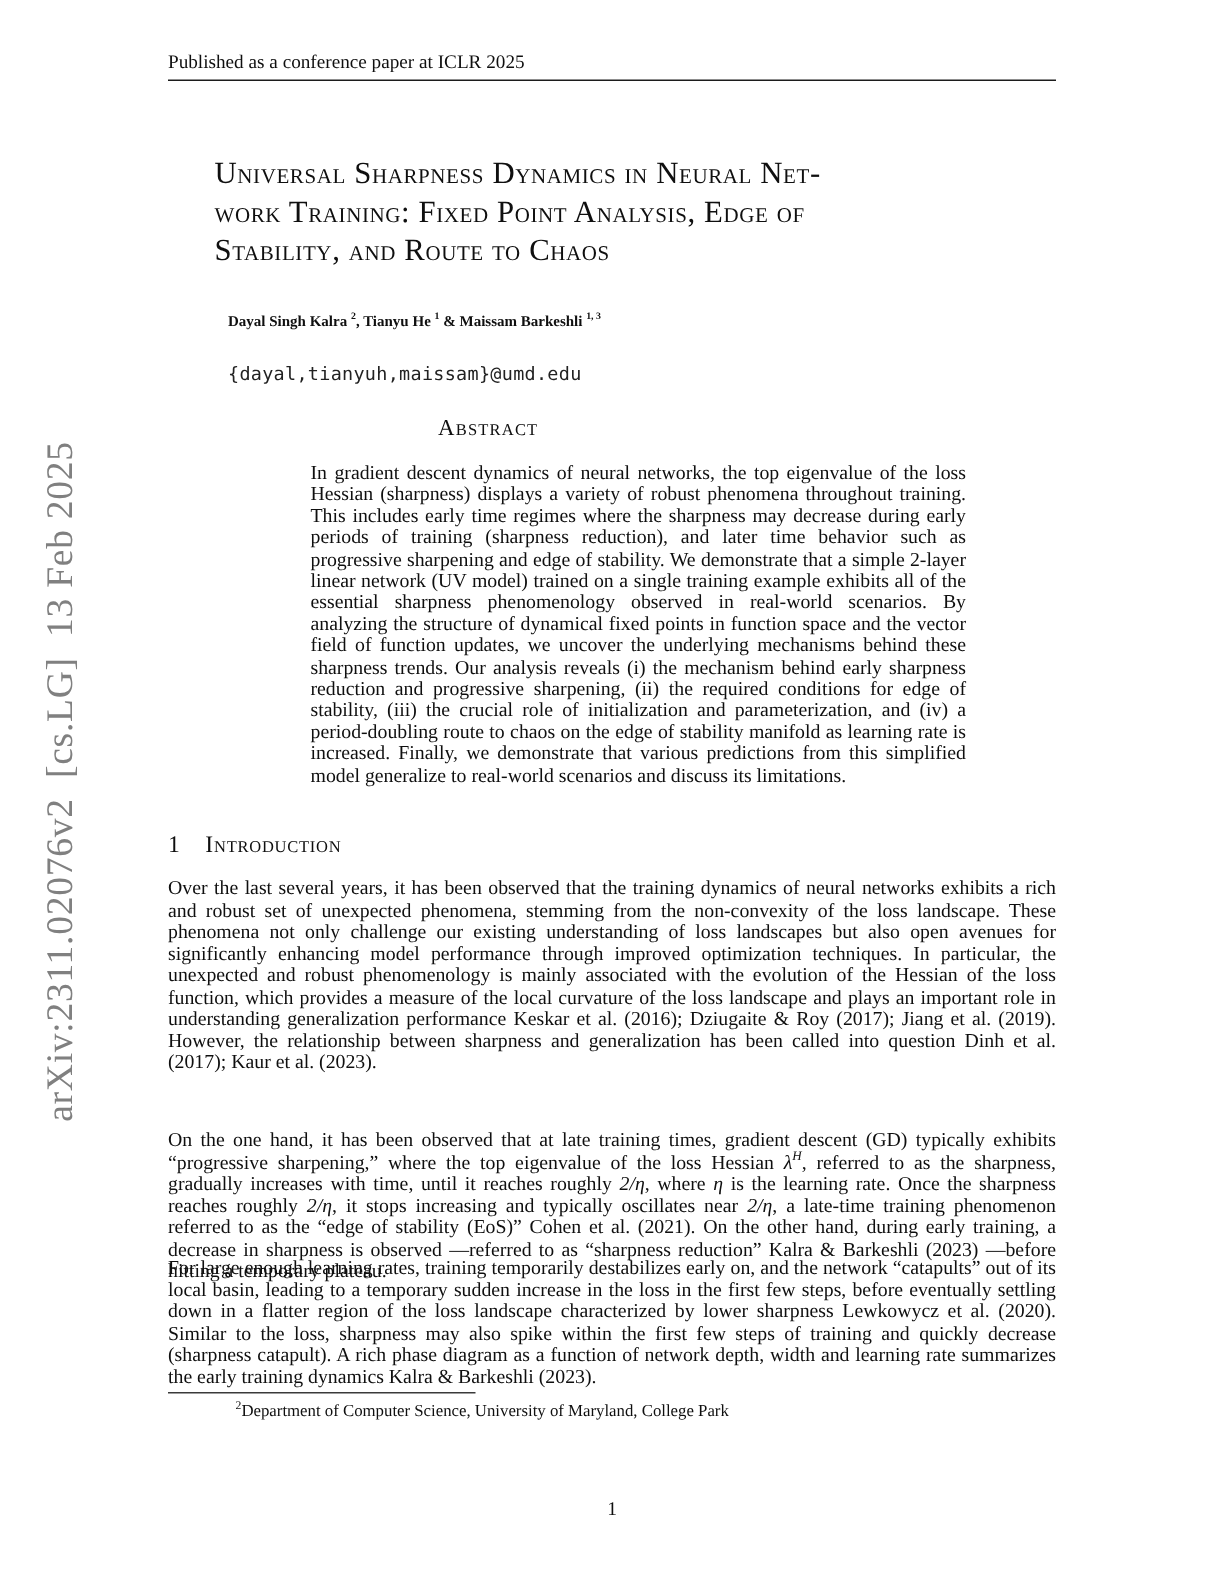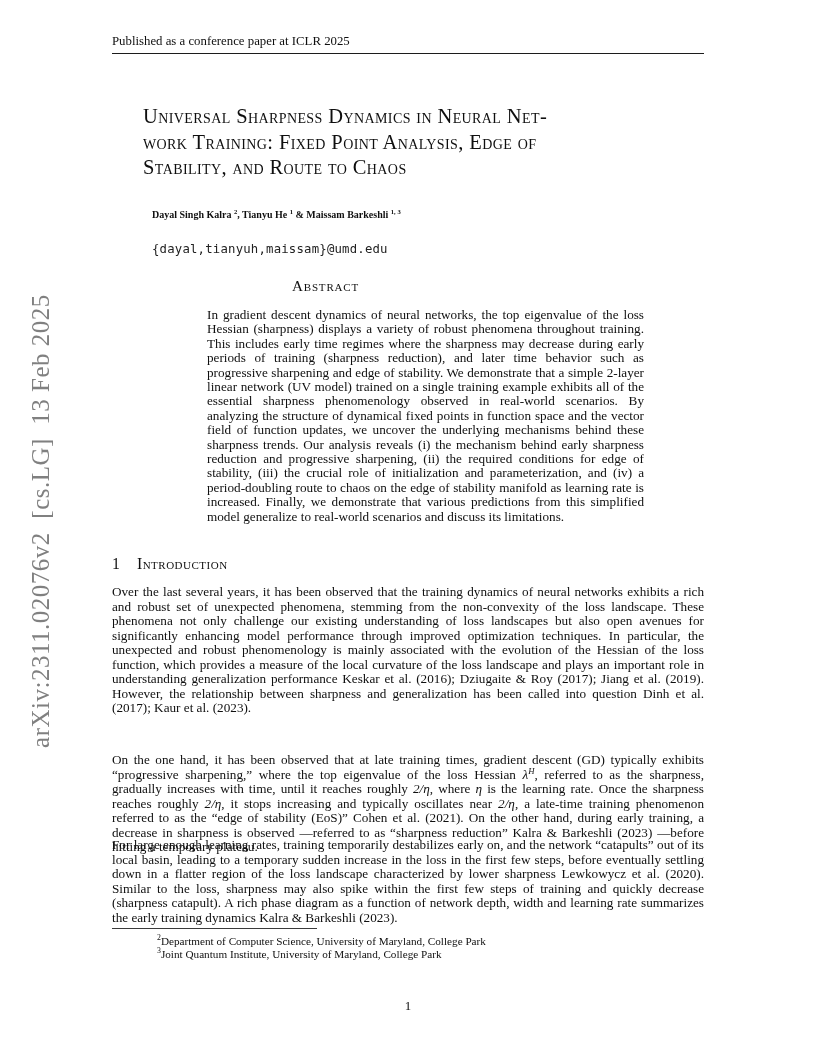--- a/index.html
+++ b/index.html
@@ -121,18 +121,17 @@
     <span class="section-number">1</span><span class="sc">Introduction</span>
   </h2>
 
   <div class="body-par par-1">Over the last several years, it has been observed that the training dynamics of neural networks exhibits a rich and robust set of unexpected phenomena, stemming from the non-convexity of the loss landscape. These phenomena not only challenge our existing understanding of loss landscapes but also open avenues for significantly enhancing model performance through improved optimization techniques. In particular, the unexpected and robust phenomenology is mainly associated with the evolution of the Hessian of the loss function, which provides a measure of the local curvature of the loss landscape and plays an important role in understanding generalization performance Keskar et al. (2016); Dziugaite &amp; Roy (2017); Jiang et al. (2019). However, the relationship between sharpness and generalization has been called into question Dinh et al. (2017); Kaur et al. (2023).</div>
   <div class="body-par par-2"><span>On the one hand, it has been observed that at late training times, gradient descent (GD) typically exhibits “progressive sharpening,” where the top eigenvalue of the loss Hessian </span><span class="it">λ</span><sup class="it">H</sup><span>, referred to as the sharpness, gradually increases with time, until it reaches roughly </span><span class="it">2/η</span><span>, where </span><span class="it">η</span><span> is the learning rate. Once the sharpness reaches roughly </span><span class="it">2/η</span><span>, it stops increasing and typically oscillates near </span><span class="it">2/η</span><span>, a late-time training phenomenon referred to as the “edge of stability (EoS)” Cohen et al. (2021). On the other hand, during early training, a decrease in sharpness is observed —referred to as “sharpness reduction” Kalra &amp; Barkeshli (2023) —before hitting a temporary plateau.</span></div>
   <div class="body-par par-3">For large enough learning rates, training temporarily destabilizes early on, and the network “catapults” out of its local basin, leading to a temporary sudden increase in the loss in the first few steps, before eventually settling down in a flatter region of the loss landscape characterized by lower sharpness Lewkowycz et al. (2020). Similar to the loss, sharpness may also spike within the first few steps of training and quickly decrease (sharpness catapult). A rich phase diagram as a function of network depth, width and learning rate summarizes the early training dynamics Kalra &amp; Barkeshli (2023).</div>
 
   <div class="footnote-rule"></div>
   <div class="footnote-block">
     <div class="footnote-row"><sup>2</sup><span>Department of Computer Science, University of Maryland, College Park</span></div>
-    <div class="footnote-row"><sup>3</sup><span>Joint Quantum Institute, University of Maryland, College Park</span></div>
   </div>
 
   <div class="page-number">1</div>
 
 </div>
 
 </body></html>

